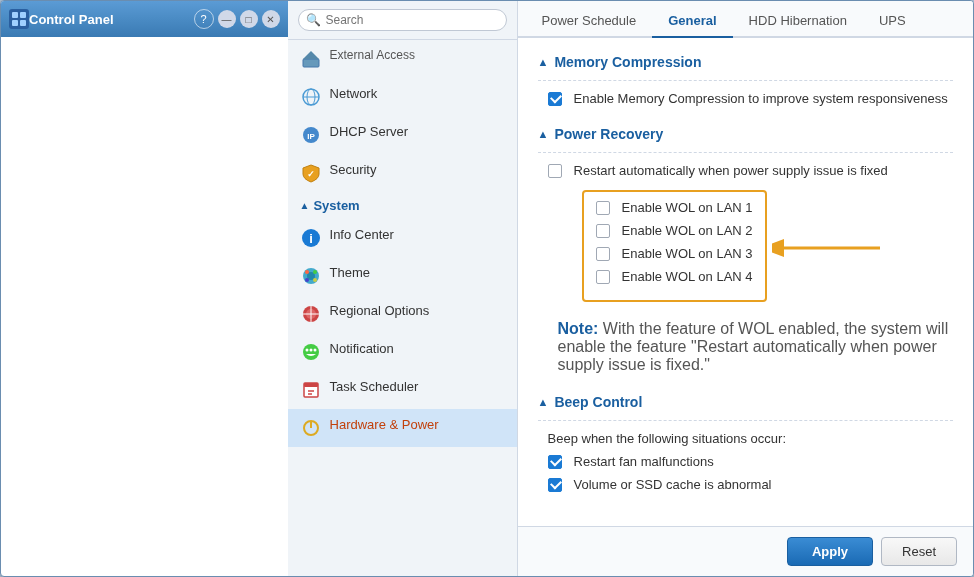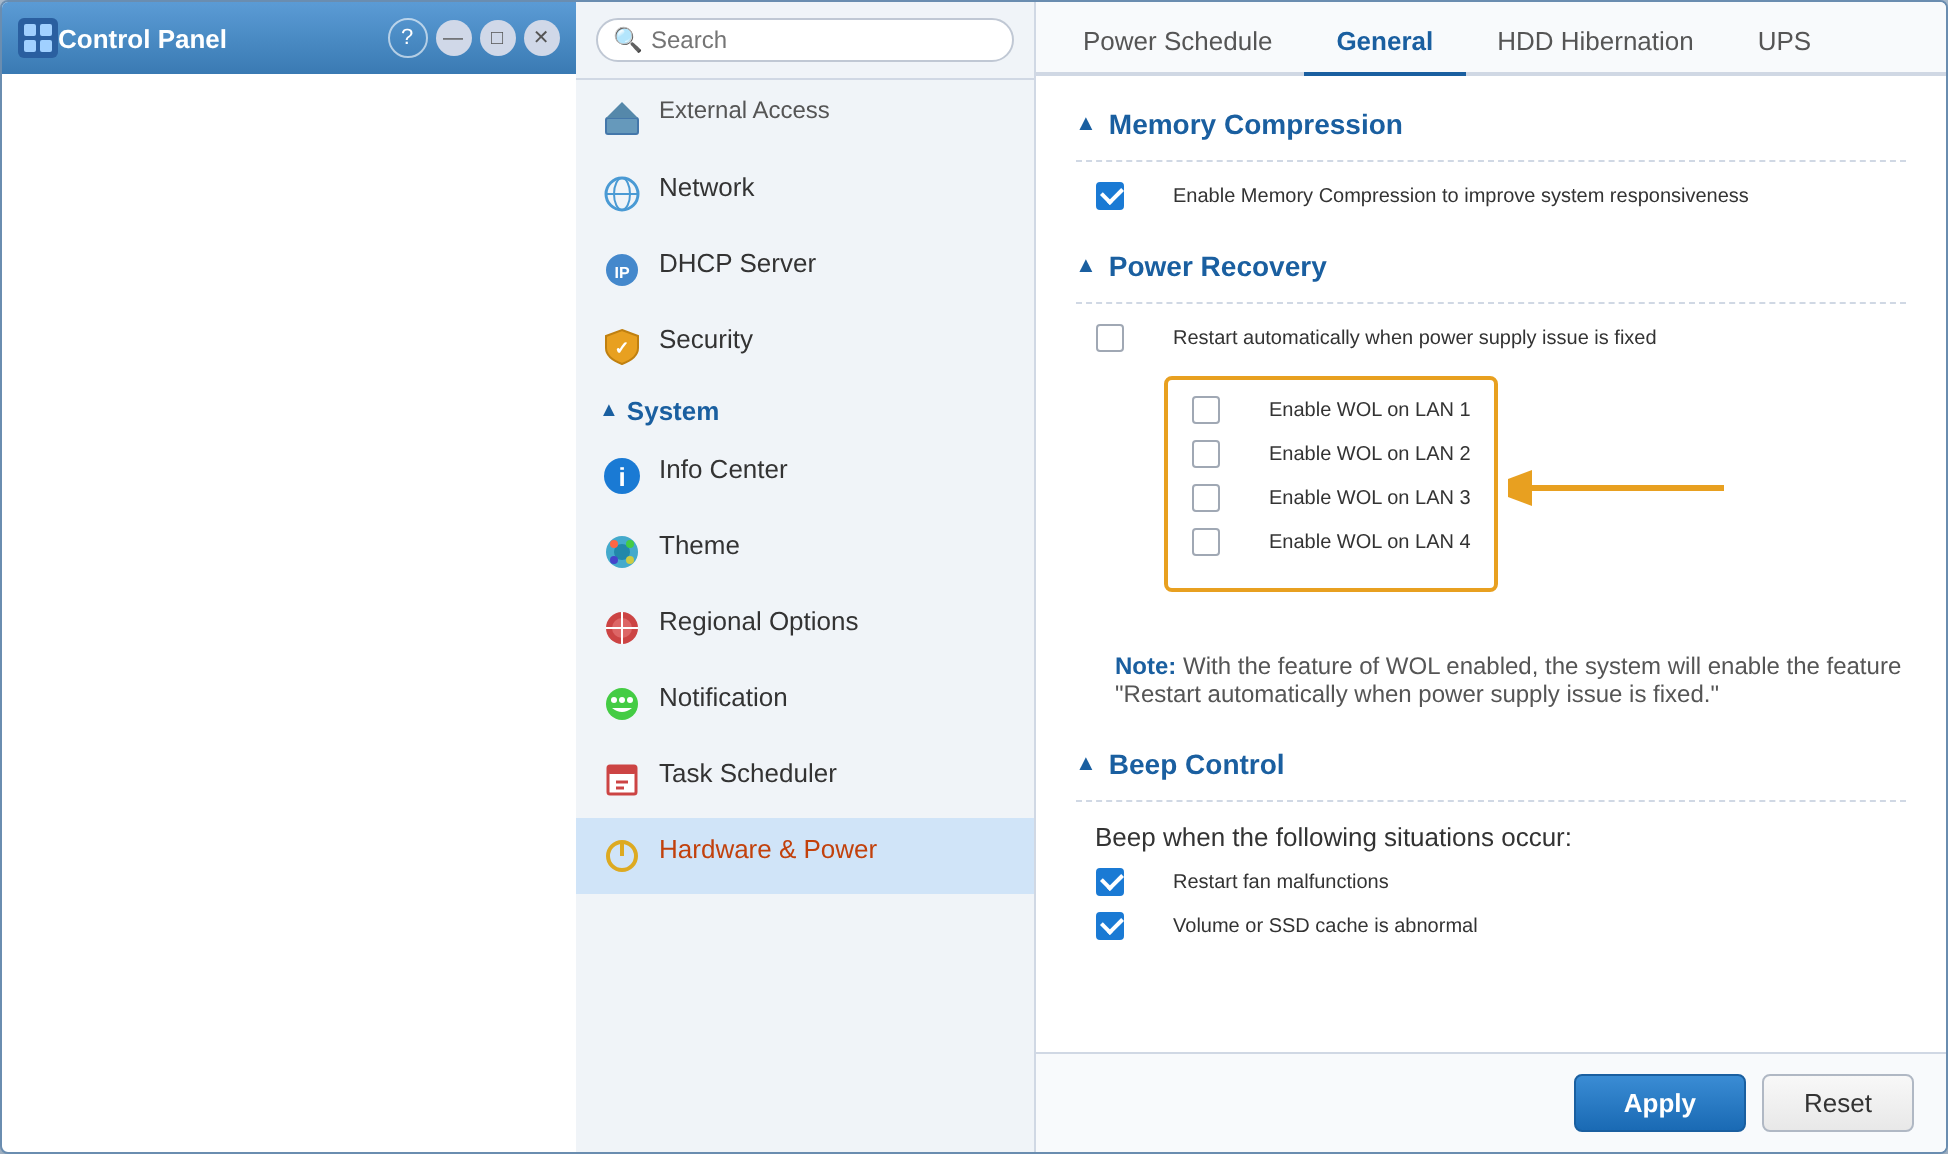--- a/index.html
+++ b/index.html
@@ -215,23 +215,23 @@
     .chevron { color: #1a5fa0; font-size: 11px; }
 
     .section-content {
       padding-left: 10px;
     }
 
     
     .checkbox-row {
       display: flex;
       align-items: center;
-      gap: 25px;
+      gap: 12px;
       margin-bottom: 8px;
-      font-size: 10px;
+      font-size: 13px;
       color: #333;
     }
 
     .checkbox-checked {
       display: inline-block;
       width: 14px;
       height: 14px;
       background: #1a7ad4;
       border: 1px solid #1a7ad4;
       border-radius: 2px;
@@ -262,23 +262,23 @@
     
     .wol-box {
       border: 2px solid #e8a020;
       border-radius: 4px;
       padding: 8px 12px;
       margin: 4px 0 8px 22px;
       display: inline-block;
     }
 
     .note-text {
-      font-size: 12px;
+      font-size: 16px;
       color: #555;
-      margin-top: 22px;
+      margin-top: 10px;
       margin-left: 10px;
     }
     .note-text .note-label {
       color: #1a5fa0;
       font-weight: 600;
     }
 
     
     .section-divider {
       border: none;

